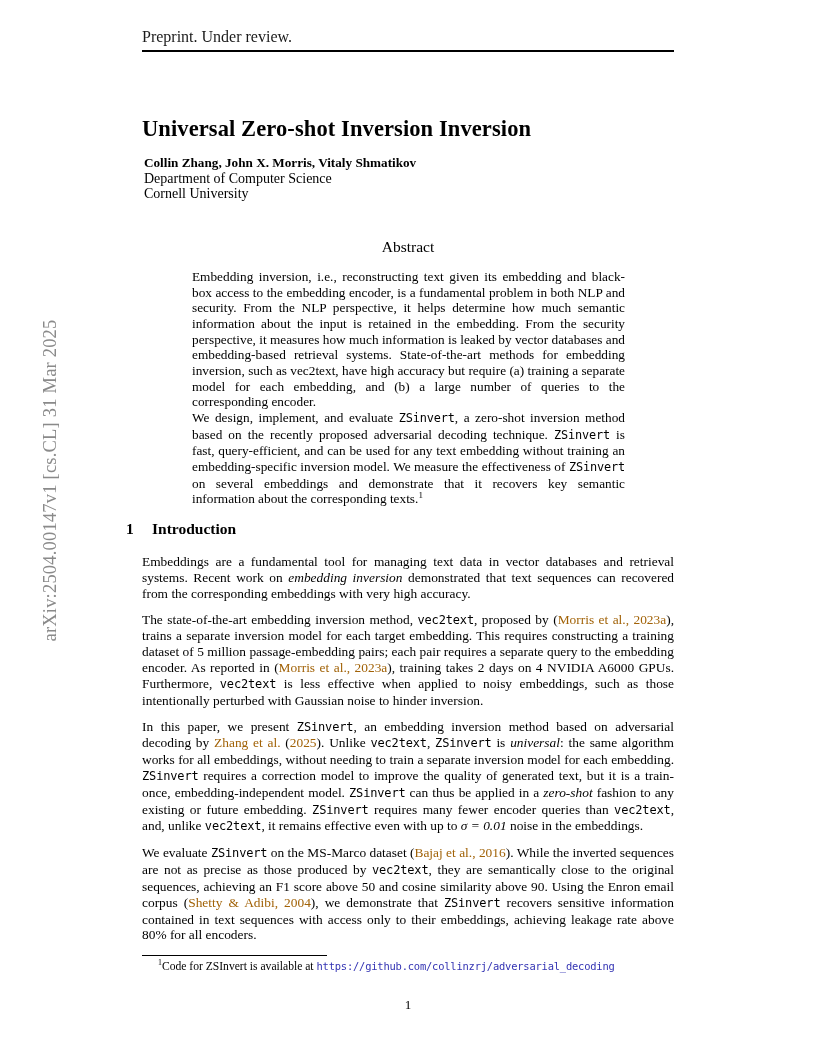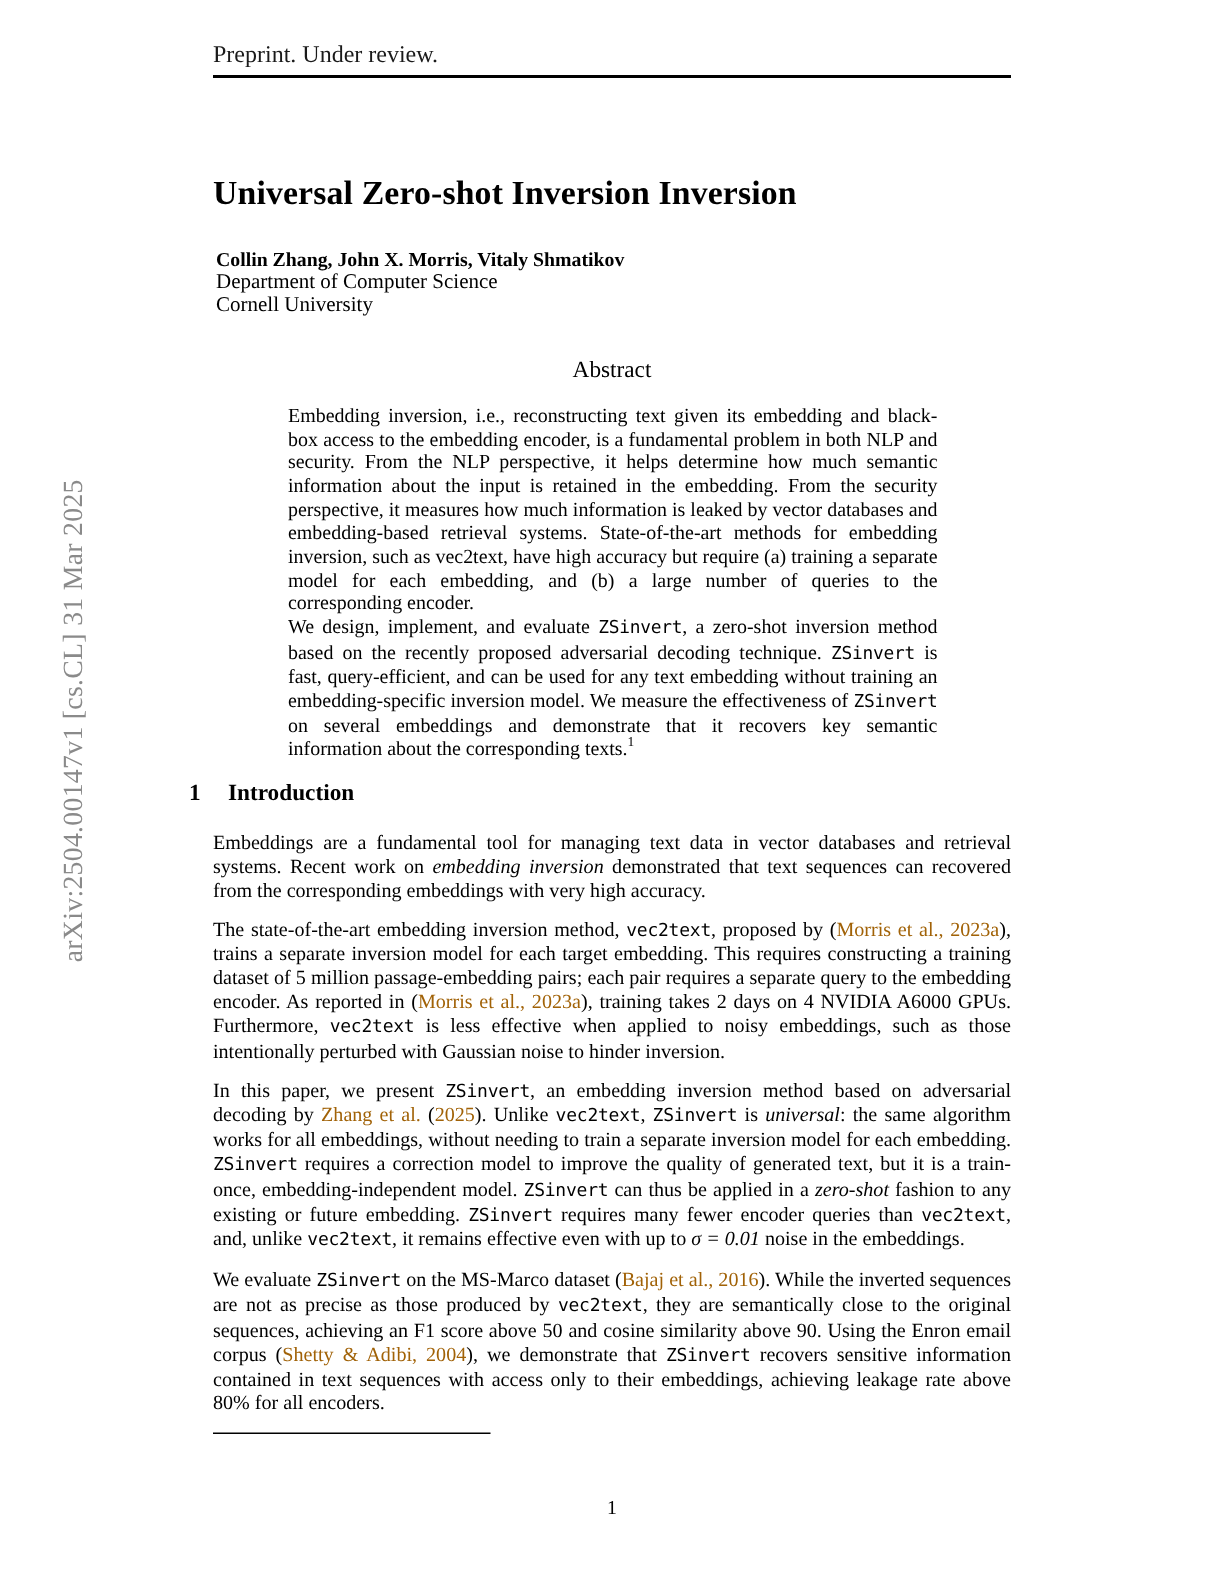--- a/index.html
+++ b/index.html
@@ -60,21 +60,21 @@
     font-size: 22.5px;
     font-weight: bold;
     letter-spacing: 0.1px;
     color: #000000;
   }
 
   
   .authors-block {
     position: absolute;
     left: 144px;
-    top: 165px;
+    top: 155px;
     width: 532px;
     font-size: 13.2px;
     line-height: 15.6px;
   }
   .authors-names {
     font-weight: bold;
     font-size: 13.2px;
   }
   .authors-affil {
     font-size: 14px;
@@ -222,16 +222,17 @@
     <p><span>The state-of-the-art embedding inversion method, </span><span class="mono">vec2text</span><span>, proposed by (</span><span class="cite">Morris et al., 2023a</span><span>), trains a separate inversion model for each target embedding. This requires constructing a training dataset of 5 million passage-embedding pairs; each pair requires a separate query to the embedding encoder. As reported in (</span><span class="cite">Morris et al., 2023a</span><span>), training takes 2 days on 4 NVIDIA A6000 GPUs. Furthermore, </span><span class="mono">vec2text</span><span> is less effective when applied to noisy embeddings, such as those intentionally perturbed with Gaussian noise to hinder inversion.</span></p>
 
     <p><span>In this paper, we present </span><span class="mono">ZSinvert</span><span>, an embedding inversion method based on adversarial decoding by </span><span class="cite">Zhang et al.</span><span> (</span><span class="cite">2025</span><span>). Unlike </span><span class="mono">vec2text</span><span>, </span><span class="mono">ZSinvert</span><span> is </span><span class="it">universal</span><span>: the same algorithm works for all embeddings, without needing to train a separate inversion model for each embedding. </span><span class="mono">ZSinvert</span><span> requires a correction model to improve the quality of generated text, but it is a train-once, embedding-independent model. </span><span class="mono">ZSinvert</span><span> can thus be applied in a </span><span class="it">zero-shot</span><span> fashion to any existing or future embedding. </span><span class="mono">ZSinvert</span><span> requires many fewer encoder queries than </span><span class="mono">vec2text</span><span>, and, unlike </span><span class="mono">vec2text</span><span>, it remains effective even with up to </span><span class="math">σ = 0.01</span><span> noise in the embeddings.</span></p>
 
     <p><span>We evaluate </span><span class="mono">ZSinvert</span><span> on the MS-Marco dataset (</span><span class="cite">Bajaj et al., 2016</span><span>). While the inverted sequences are not as precise as those produced by </span><span class="mono">vec2text</span><span>, they are semantically close to the original sequences, achieving an F1 score above 50 and cosine similarity above 90. Using the Enron email corpus (</span><span class="cite">Shetty &amp; Adibi, 2004</span><span>), we demonstrate that </span><span class="mono">ZSinvert</span><span> recovers sensitive information contained in text sequences with access only to their embeddings, achieving leakage rate above 80% for all encoders.</span></p>
 
 
   </div>
 
   <div class="fn-rule"></div>
+  <div class="footnote"><span class="sup">1</span><span>Code for ZSInvert is available at </span><span class="url">https://github.com/collinzrj/adversarial_decoding</span></div>
 
   <div class="page-num">1</div>
 
 </div>
 
 </body></html>

